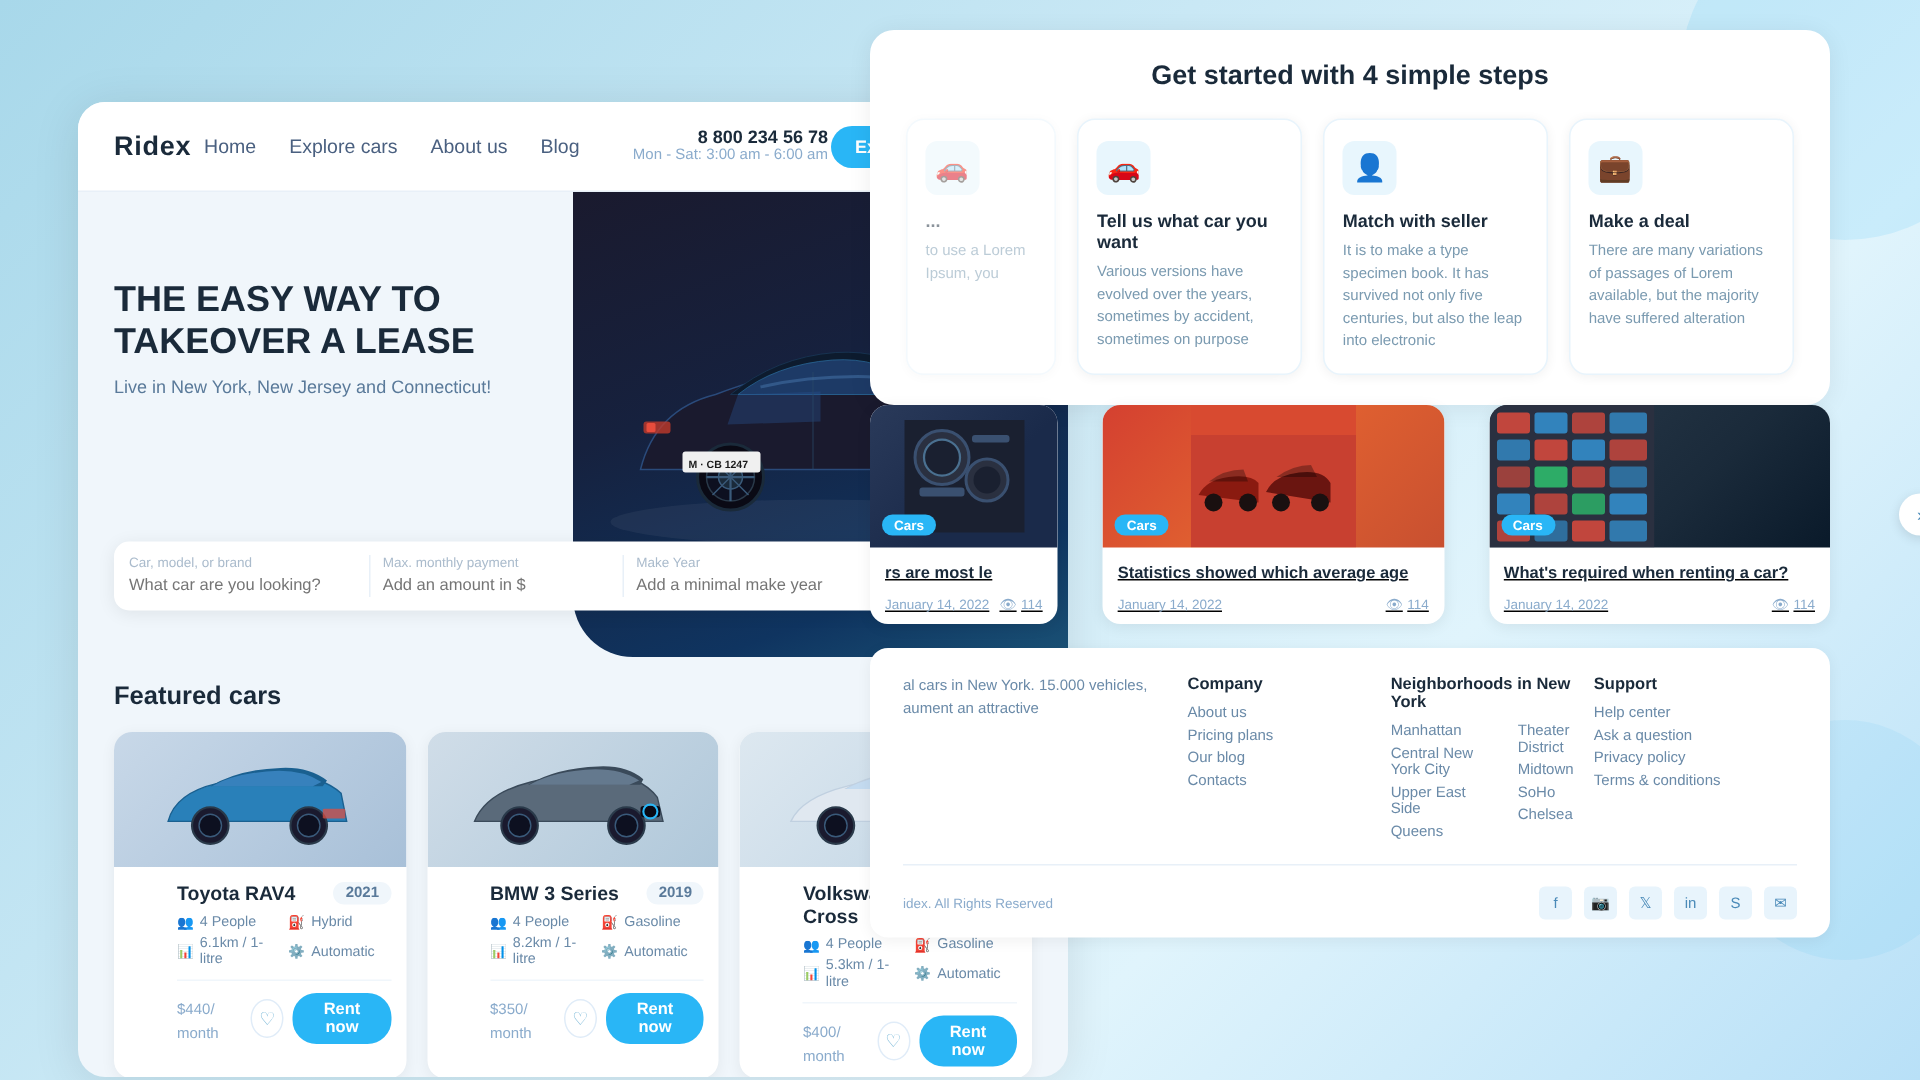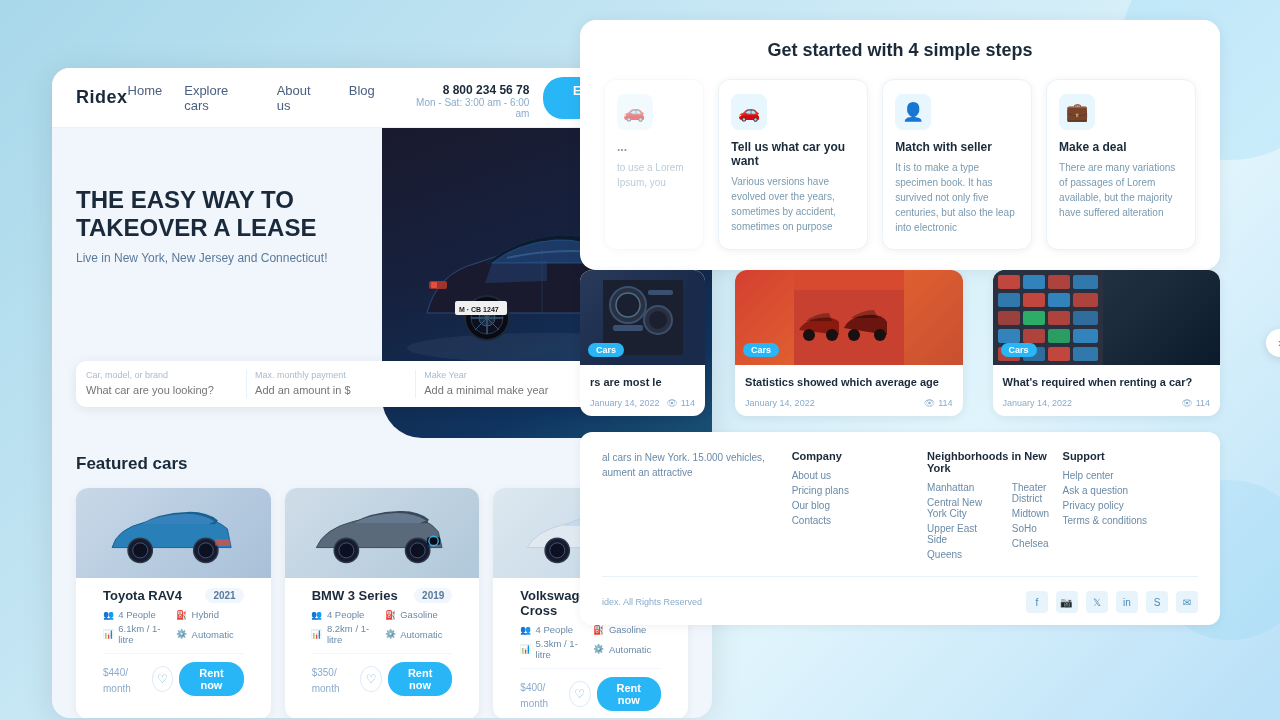--- a/index.html
+++ b/index.html
@@ -46,22 +46,22 @@
       gap: 22px;
     }
     .nav-item {
       font-size: 13px;
       color: #4a6080;
       cursor: pointer;
       text-decoration: none;
     }
     .header-right {
       display: flex;
-      align-items: flex-end;
-      gap: 14px;
+      align-items: flex-start;
+      gap: 2px;
     }
     .phone-block {
       text-align: right;
     }
     .phone-number {
       font-size: 12px;
       font-weight: 600;
       color: #1a2a3a;
     }
     .phone-hours {
@@ -227,21 +227,22 @@
     .car-image-rav4 {
       background: linear-gradient(135deg, #c8d8e8 0%, #a8c0d8 100%);
     }
     .car-image-bmw {
       background: linear-gradient(135deg, #d0dde8 0%, #b0c8da 100%);
     }
     .car-image-vw {
       background: linear-gradient(135deg, #dde8f0 0%, #c0d4e4 100%);
     }
     .car-info {
-      padding: 10px 27px 8px;
+      padding: 10px 10px 8px;
+      margin-left: 32px;
     }
     .car-name-row {
       display: flex;
       justify-content: space-between;
       align-items: center;
       margin-bottom: 6px;
     }
     .car-name {
       font-size: 13px;
       font-weight: 700;
@@ -415,20 +416,21 @@
       left: 8px;
       background: #29b6f6;
       color: #fff;
       font-size: 9px;
       font-weight: 600;
       padding: 2px 8px;
       border-radius: 10px;
     }
     .blog-content {
       padding: 10px 10px 8px;
+      text-decoration: underline;
     }
     .blog-title {
       font-size: 11px;
       font-weight: 700;
       color: #1a2a3a;
       margin-bottom: 8px;
       line-height: 1.4;
     }
     .blog-meta {
       display: flex;

